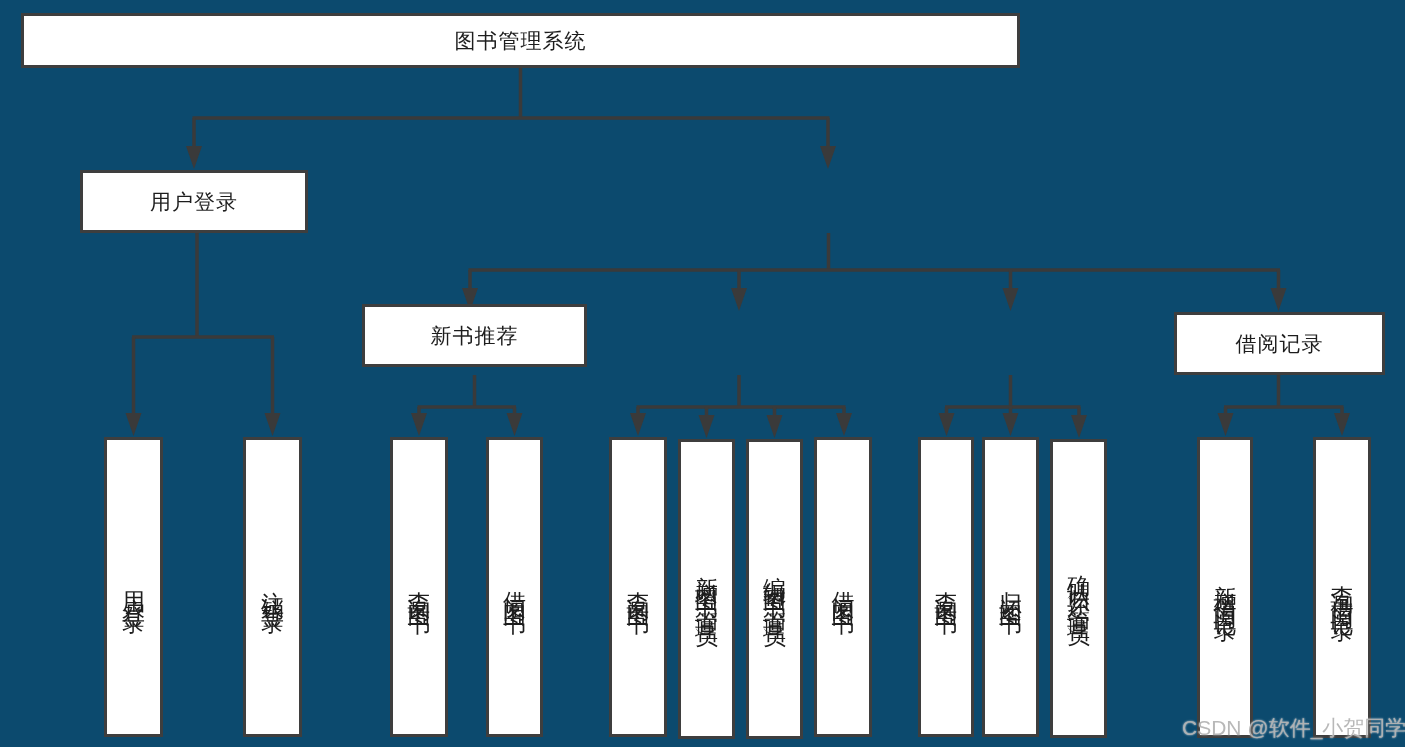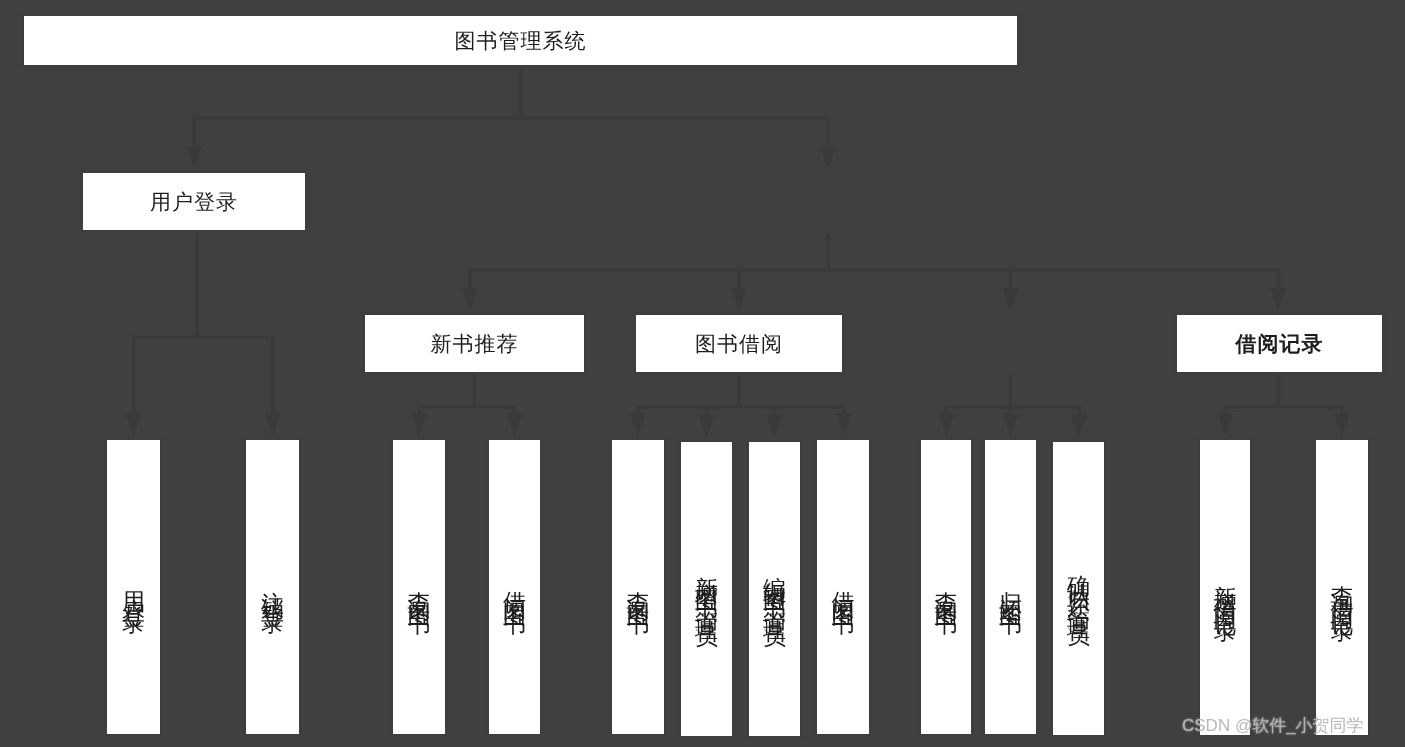--- a/index.html
+++ b/index.html
@@ -4,21 +4,21 @@
 <style>
   html, body {
     margin: 0;
     padding: 0;
     background: #ffffff;
   }
   .canvas {
     position: relative;
     width: 1405px;
     height: 747px;
-    background: #404040;
+    background: #0c4a6e;
     overflow: hidden;
     font-family: "Liberation Sans", "DejaVu Sans", sans-serif;
   }
   .connectors {
     position: absolute;
     left: 0;
     top: 0;
     z-index: 1;
   }
   .node {
@@ -44,21 +44,21 @@
     letter-spacing: 7px;
     color: #1d1d1d;
     line-height: 1;
     white-space: nowrap;
   }
   .watermark {
     position: absolute;
     left: 1182px;
     top: 714px;
     z-index: 5;
-    font-size: 17px;
+    font-size: 21px;
     color: rgba(178, 178, 178, 0.92);
     text-shadow: 0 0 2px rgba(255,255,255,0.8);
     white-space: nowrap;
   }
 </style>
 </head>
 <body>
 
 <div class="canvas">
 
@@ -130,27 +130,24 @@
   </svg>
 
   <div class="node h" style="left:21px; top:13px; width:999px; height:55px;">
     <span class="label">图书管理系统</span>
   </div>
 
   <div class="node h" style="left:80px; top:170px; width:228px; height:63px;">
     <span class="label">用户登录</span>
   </div>
 
-  <div class="node h" style="left:362px; top:312px; width:225px; height:63px;">
+  <div class="node h" style="left:362px; top:304px; width:225px; height:63px;">
     <span class="label">新书推荐</span>
   </div>
-  <div class="node h" style="left:633px; top:312px; width:212px; height:63px;">
-    <span class="label">图书借阅</span>
-  </div>
-  <div class="node h" style="left:1174px; top:312px; width:211px; height:63px;font-weight:bold;">
+  <div class="node h" style="left:1174px; top:312px; width:211px; height:63px;">
     <span class="label">借阅记录</span>
   </div>
 
   <div class="node v" style="left:104px; top:437px; width:59px; height:300px;">
     <span class="label">用户登录</span>
   </div>
   <div class="node v" style="left:243px; top:437px; width:59px; height:300px;">
     <span class="label">注销登录</span>
   </div>
 

